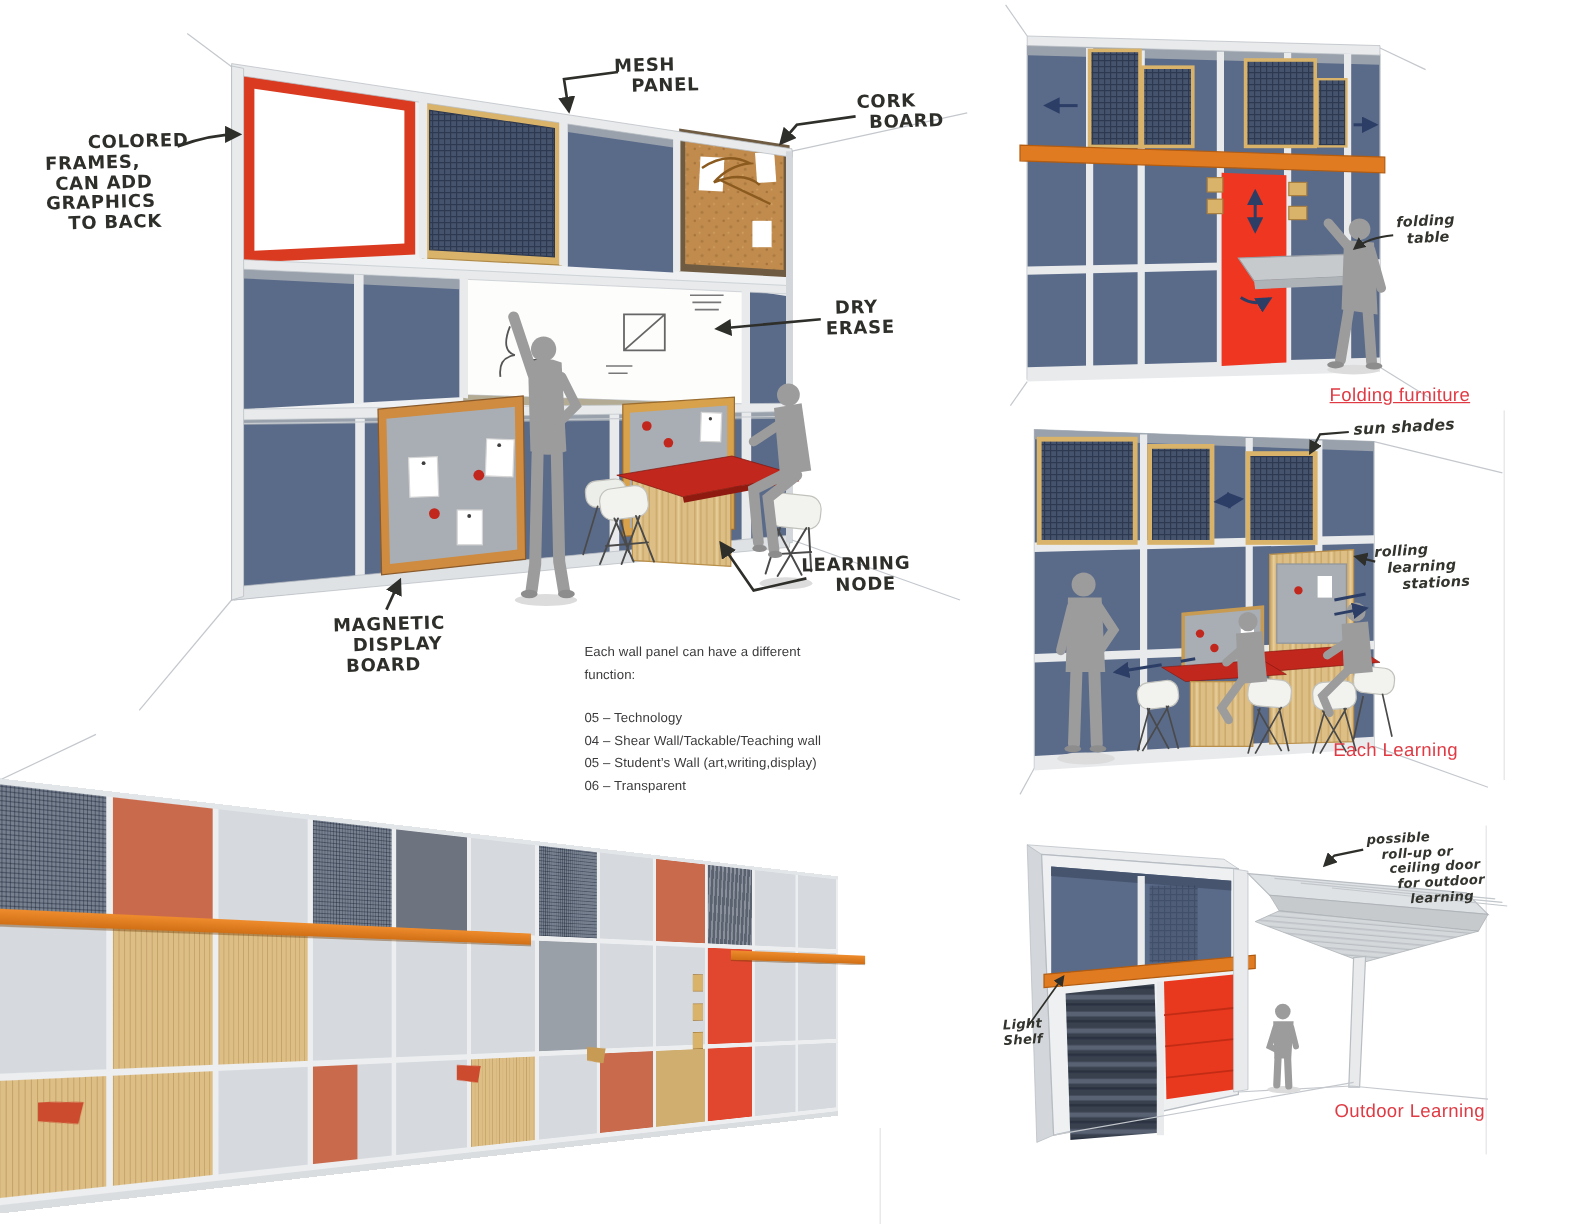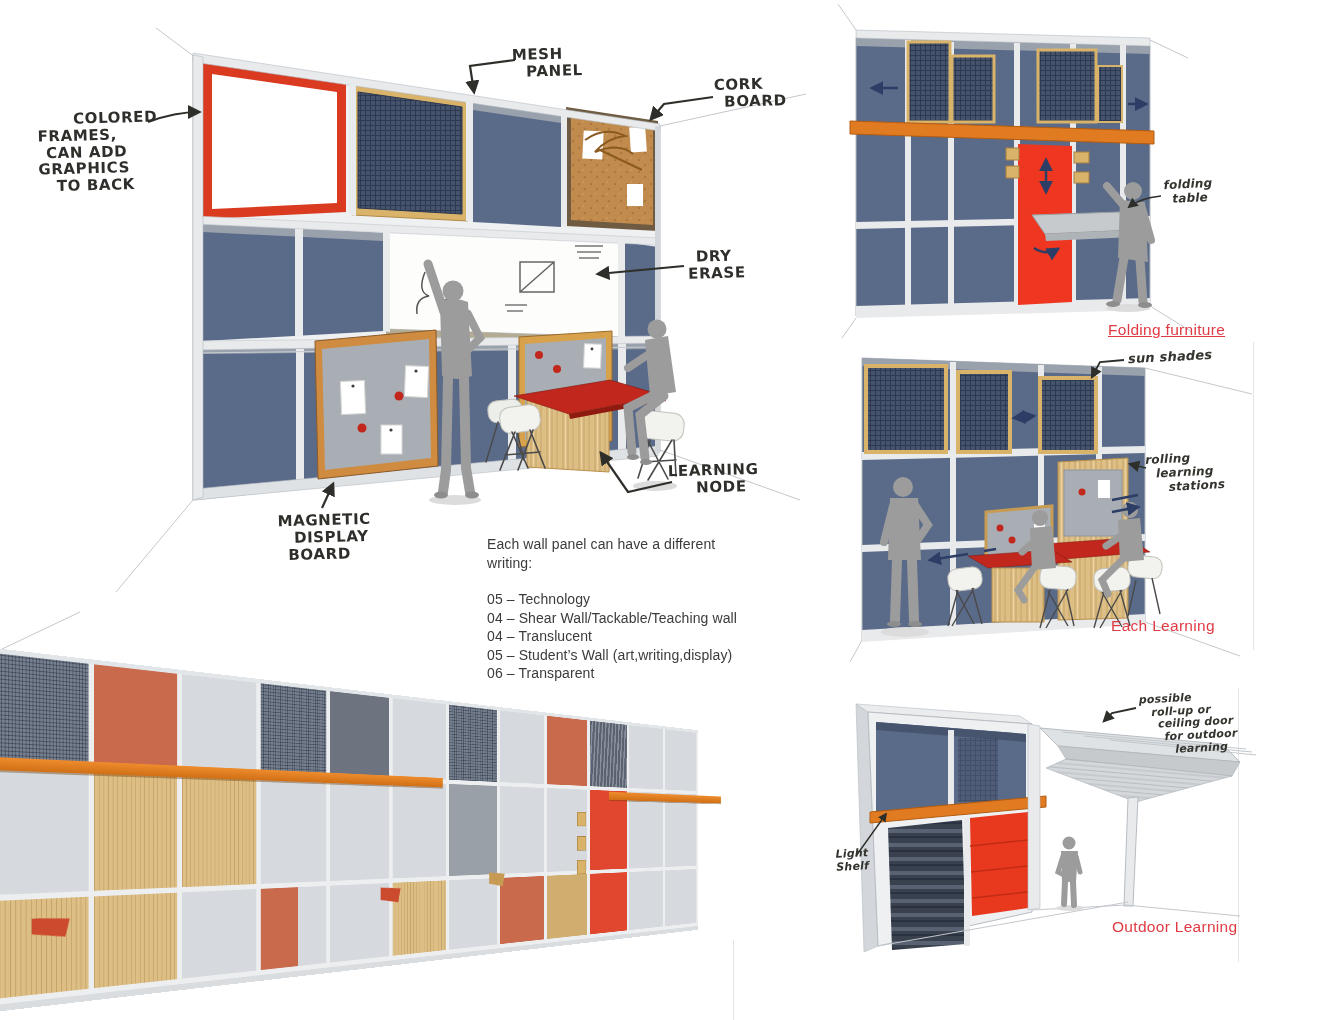--- a/index.html
+++ b/index.html
@@ -6,21 +6,21 @@
   #board{position:relative;width:1320px;height:1020px;background:#ffffff;overflow:hidden;
          font-family:"Liberation Sans",sans-serif;}
   #artwork{position:absolute;left:0;top:0;z-index:1;}
   .txt{position:absolute;z-index:5;}
   .hand{font-family:"DejaVu Sans",sans-serif;font-weight:bold;color:#2e2f2a;line-height:1.12;}
   .hand .l{display:block;}
   .caps{font-size:15px;letter-spacing:.6px;transform:rotate(-1.5deg);}
   .cursive{font-style:italic;font-weight:600;font-size:12px;color:#33342e;letter-spacing:.2px;
            transform:rotate(-3deg);line-height:1.15;}
   .caption{font-size:15.5px;color:#e03b44;letter-spacing:.3px;}
-  .printed{font-size:14px;line-height:18.5px;color:#3b3b3d;letter-spacing:.1px;}
+  .printed{font-size:11px;line-height:18.5px;color:#3b3b3d;letter-spacing:.1px;}
   .printed .items{margin-top:18px;}
   .printed span{display:block;}
   .scanline{position:absolute;width:1px;background:#e4e4e6;z-index:0;}
 
   
   #longwall{position:absolute;left:-6px;top:648px;width:1430px;height:352px;z-index:2;
             display:flex;transform-origin:0 50%;
             transform:perspective(760px) rotateY(26deg);
             background:#eef0f2;border-top:5px solid #e3e6e9;border-bottom:7px solid #dadde0;
             box-shadow:inset 0 0 0 1px #c6cbd0;}
@@ -498,25 +498,24 @@
 </div>
 
 <div class="txt hand caps" style="left:278px;top:512px;">
   <span class="l">MAGNETIC</span>
   <span class="l" style="margin-left:16px">DISPLAY</span>
   <span class="l" style="margin-left:10px">BOARD</span>
 </div>
 
 <div class="txt printed" style="left:487px;top:535px;width:330px;">
   <span>Each wall panel can have a different</span>
-  <span>writing:</span>
+  <span>function:</span>
   <div class="items">
     <span>05 – Technology</span>
     <span>04 – Shear Wall/Tackable/Teaching wall</span>
-    <span>04 – Translucent</span>
     <span>05 – Student’s Wall (art,writing,display)</span>
     <span>06 – Transparent</span>
   </div>
 </div>
 
 <div class="txt hand cursive" style="left:1164px;top:178px;">
   <span class="l">folding</span>
   <span class="l" style="margin-left:8px">table</span>
 </div>
 <div class="txt caption" style="left:1108px;top:321px;text-decoration:underline;">Folding furniture</div>

